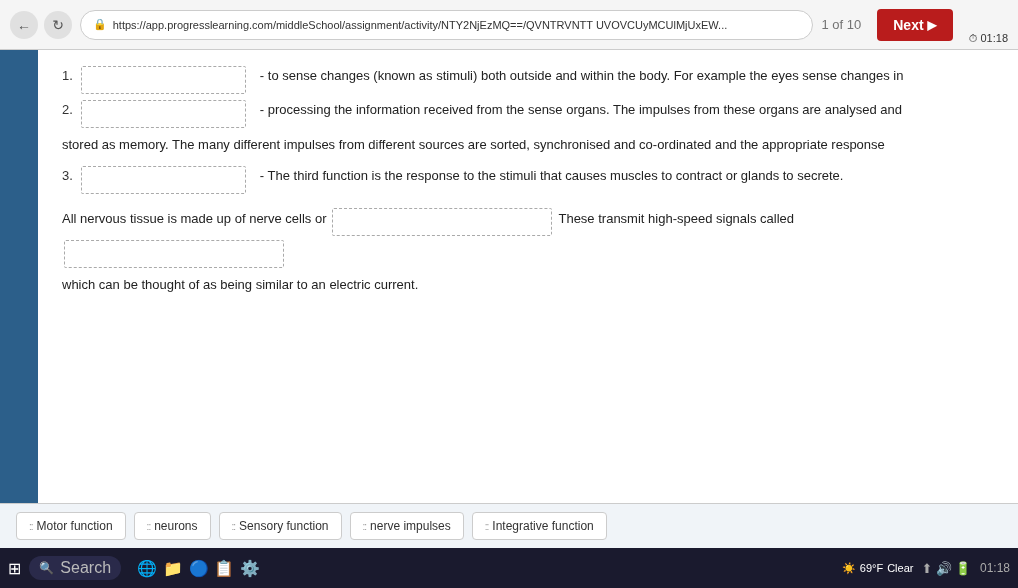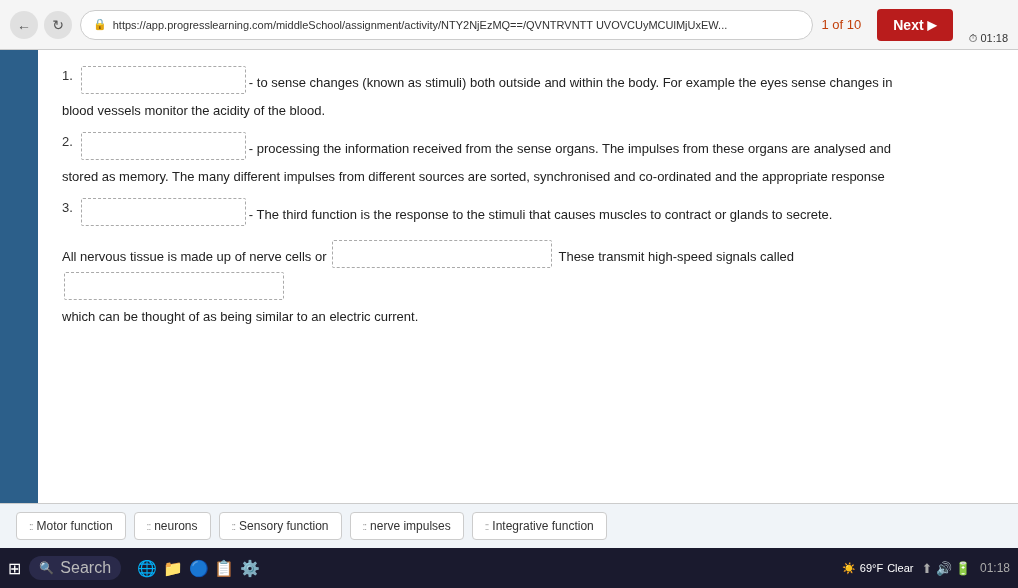--- a/index.html
+++ b/index.html
@@ -61,21 +61,21 @@
     }
     .url-text {
       font-size: 11px;
       color: #333;
       overflow: hidden;
       white-space: nowrap;
       text-overflow: ellipsis;
     }
     .page-counter {
       font-size: 13px;
-      color: #c2410c;
+      color: #737373;
       white-space: nowrap;
       margin-left: auto;
       margin-right: 8px;
     }
     .next-btn {
       background: #b91c1c;
       color: white;
       border: none;
       border-radius: 4px;
       padding: 8px 16px;
@@ -221,22 +221,22 @@
     }
 
     .q1-container {
       display: flex;
       align-items: flex-start;
       gap: 6px;
       margin-bottom: 6px;
     }
     .q1-inline {
       display: flex;
-      align-items: flex-end;
-      gap: 1px;
+      align-items: flex-start;
+      gap: 12px;
       flex-wrap: wrap;
     }
   </style>
 </head>
 <body>
 
 <div class="browser-bar">
   <div class="browser-icons">
     <button class="nav-btn">←</button>
     <button class="nav-btn">↻</button>
@@ -261,21 +261,20 @@
 
     <div class="q1-container">
       <span class="question-number">1.</span>
       <div>
         <div class="q1-inline">
           <div class="blank-inline"></div>
           <span class="question-text">- to sense changes (known as stimuli) both outside and within the body. For example the eyes sense changes in</span>
         </div>
       </div>
     </div>
-    <div class="paragraph-text">blood vessels monitor the acidity of the blood.</div>
 
     <div class="q1-container">
       <span class="question-number">2.</span>
       <div>
         <div class="q1-inline">
           <div class="blank-inline"></div>
           <span class="question-text">- processing the information received from the sense organs. The impulses from these organs are analysed and</span>
         </div>
       </div>
     </div>
@@ -284,21 +283,21 @@
     <div class="q1-container">
       <span class="question-number">3.</span>
       <div>
         <div class="q1-inline">
           <div class="blank-inline"></div>
           <span class="question-text">- The third function is the response to the stimuli that causes muscles to contract or glands to secrete.</span>
         </div>
       </div>
     </div>
 
-    <div style="margin-top: 14px; display: flex; align-items: flex-end; flex-wrap: wrap; gap: 4px; margin-bottom: 6px;">
+    <div style="margin-top: 14px; display: flex; align-items: flex-start; flex-wrap: wrap; gap: 4px; margin-bottom: 6px;">
       <span class="paragraph-text" style="margin-bottom:0;">All nervous tissue is made up of nerve cells or</span>
       <div class="blank-wide"></div>
       <span class="paragraph-text" style="margin-bottom:0;">These transmit high-speed signals called</span>
       <div class="blank-wide"></div>
     </div>
     <div class="paragraph-text">which can be thought of as being similar to an electric current.</div>
 
   </div>
 </div>
 

